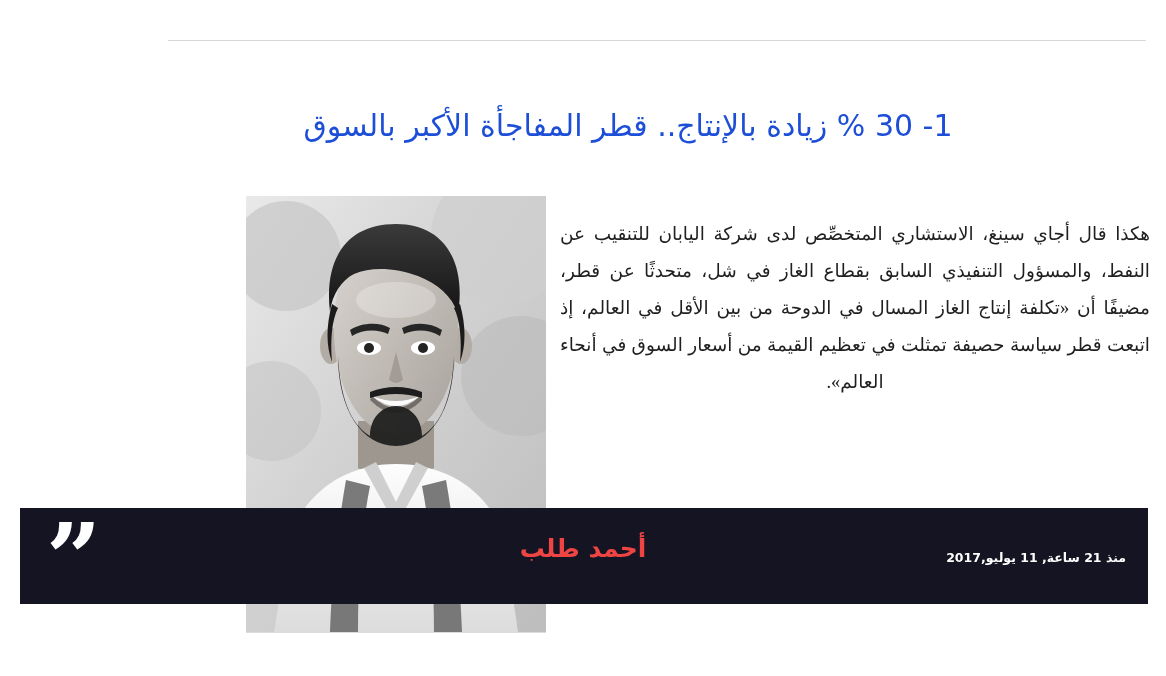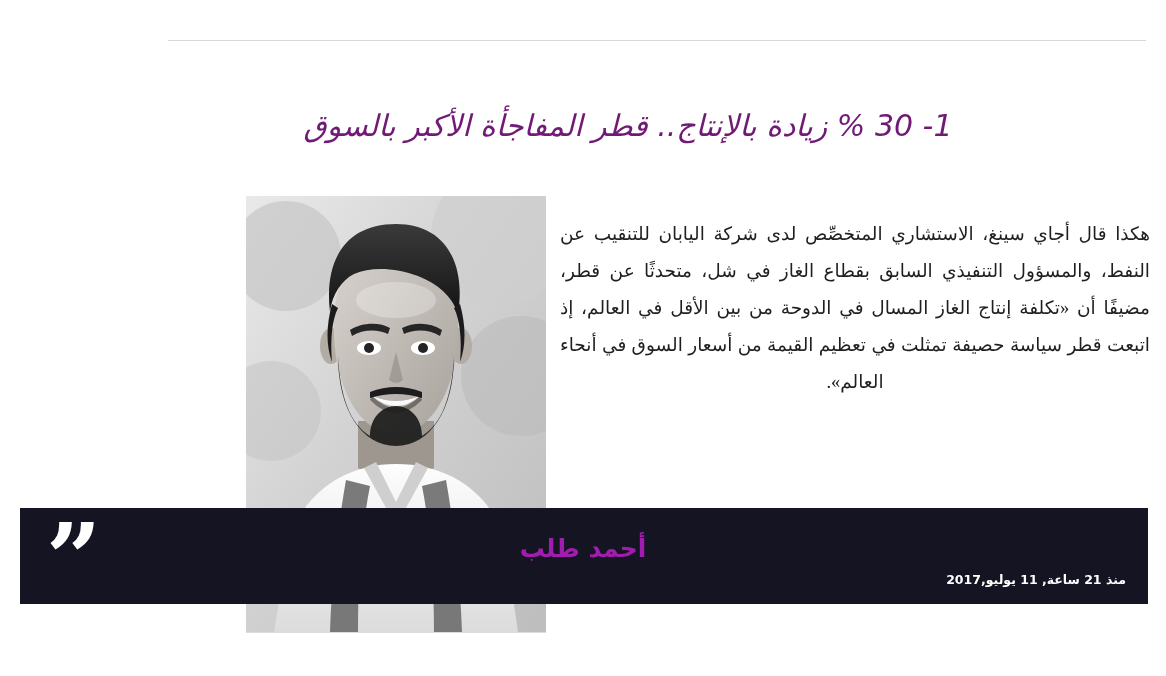--- a/index.html
+++ b/index.html
@@ -35,24 +35,23 @@
   
   .headline {
     position: absolute;
     top: 86px;
     right: 40px;
     left: 130px;
     text-align: center;
     font-family: "DejaVu Sans", sans-serif;
     font-size: 30px;
     line-height: 1.35;
-    color: #701a75;
+    color: #1d4ed8;
     font-weight: 400;
     direction: rtl;
-    font-style: italic;
   }
 
   
   .quote-body {
     position: absolute;
     top: 216px;
     right: 16px;
     width: 590px;
     text-align: justify;
     text-align-last: center;
@@ -99,30 +98,30 @@
     top: 508px;
     height: 96px;
     background: #141422;
   }
   .attrib-name {
     position: absolute;
     top: 534px;
     left: 0;
     right: 0;
     text-align: center;
-    color: #a21caf;
+    color: #ef4444;
     font-family: "DejaVu Sans", sans-serif;
     font-size: 25px;
     font-weight: 700;
     direction: rtl;
     pointer-events: none;
   }
   .attrib-meta {
     position: absolute;
-    top: 572px;
+    top: 550px;
     right: 40px;
     color: #ffffff;
     font-family: "DejaVu Sans", sans-serif;
     font-size: 12.5px;
     font-weight: 700;
     direction: rtl;
   }
   .quote-mark {
     position: absolute;
     top: 516px;

